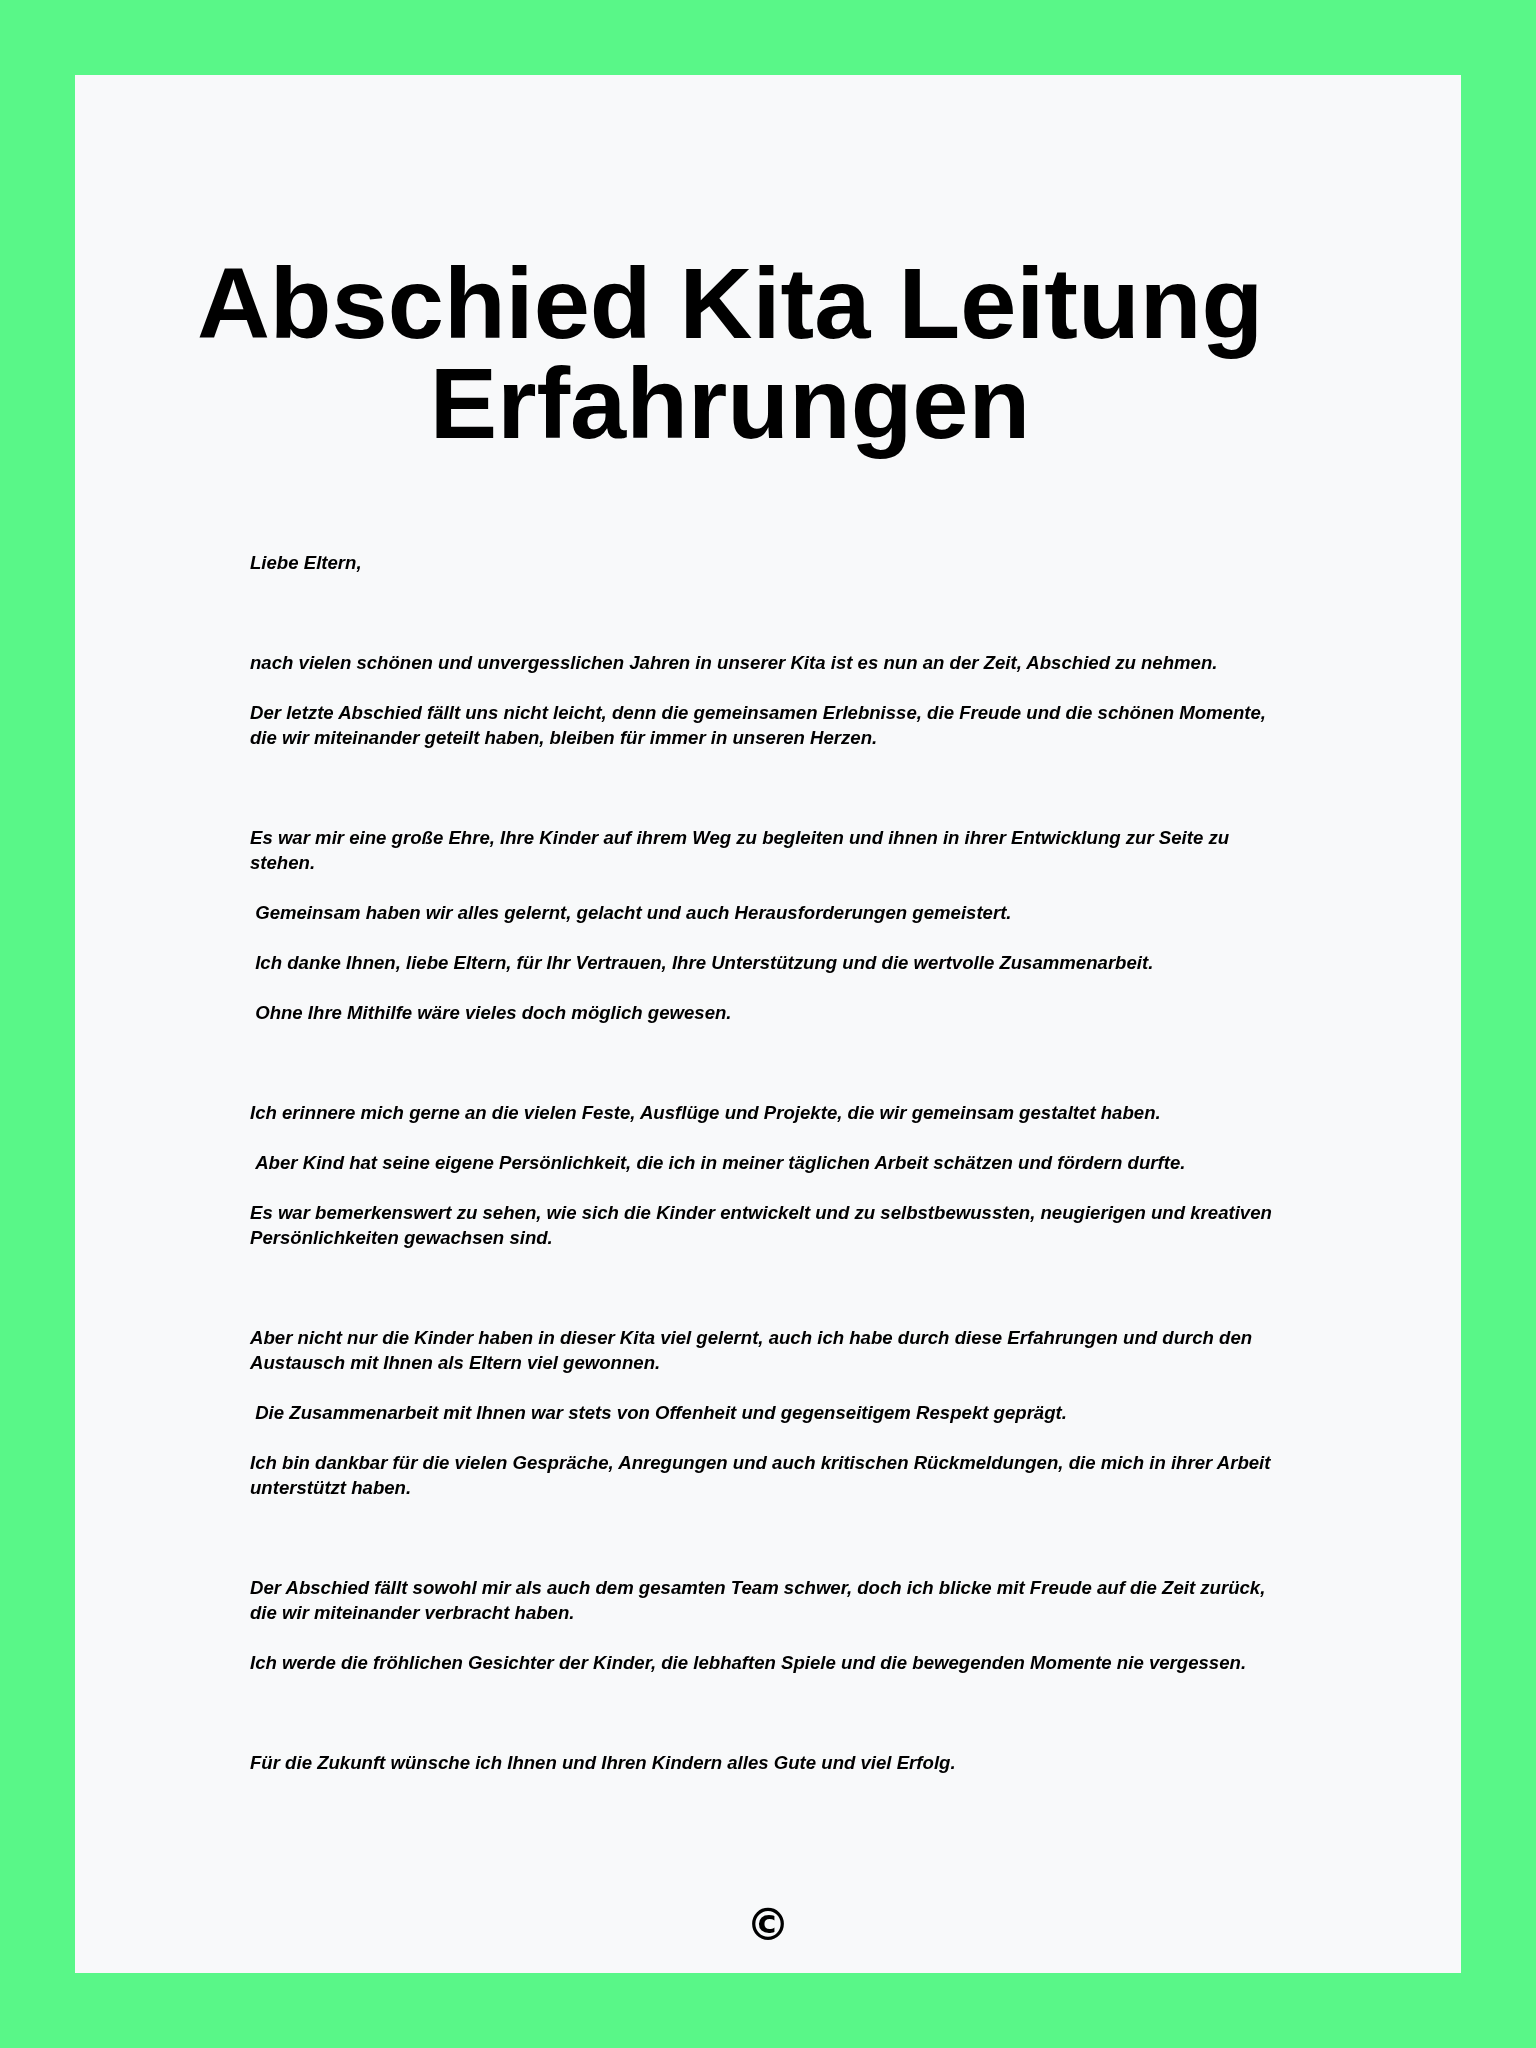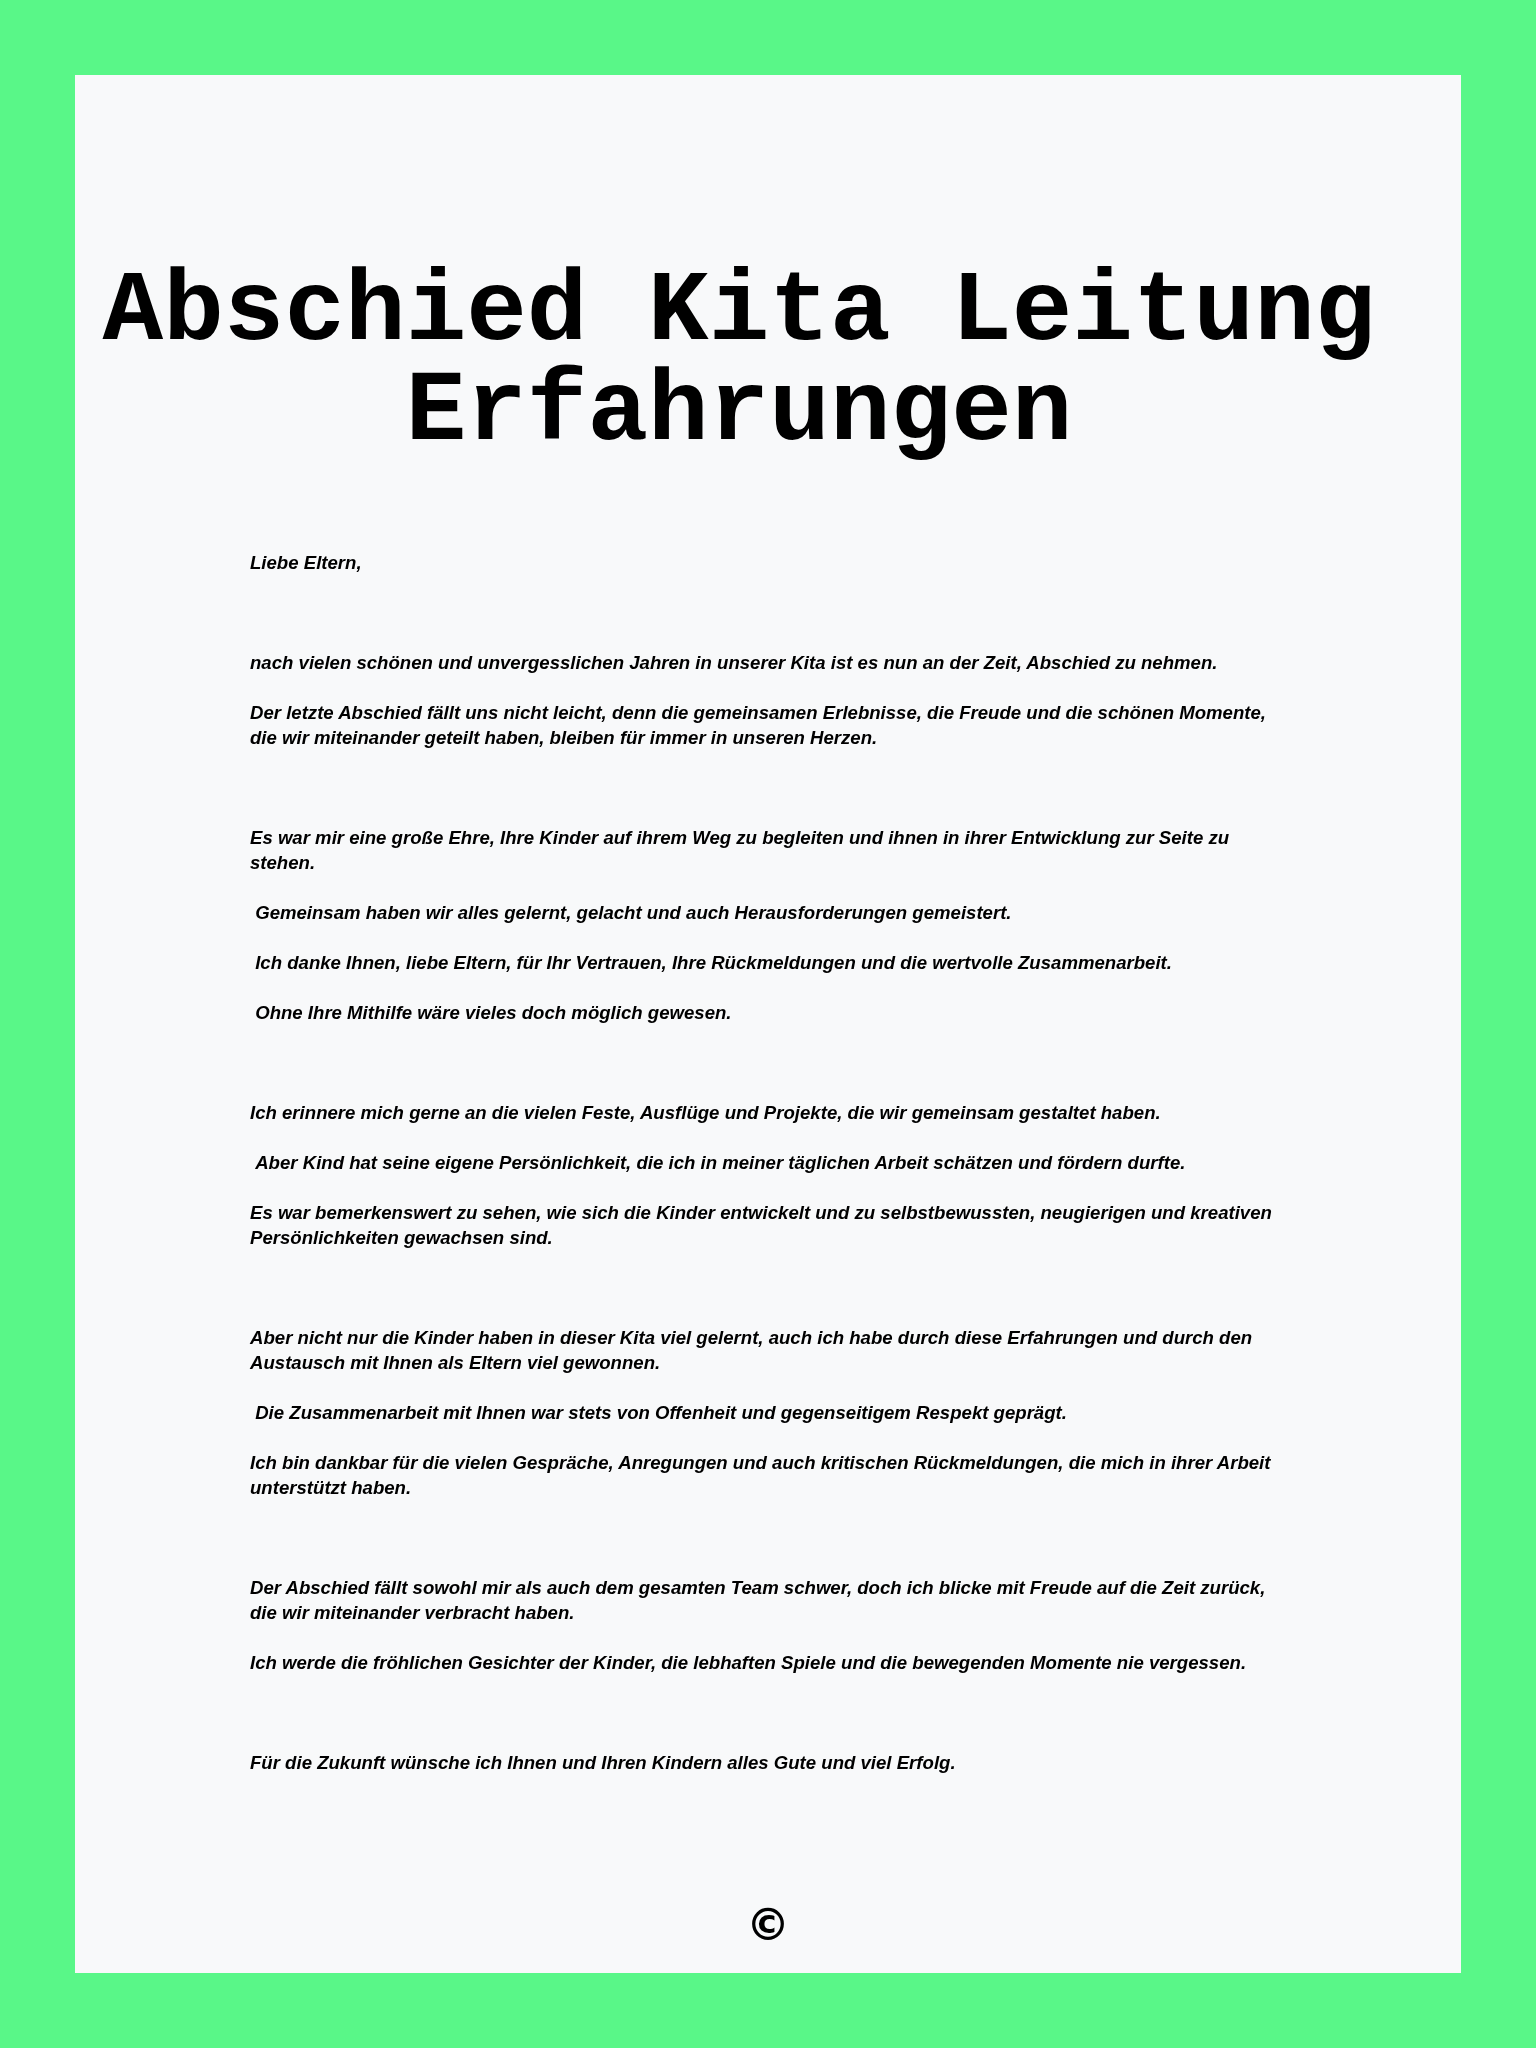--- a/index.html
+++ b/index.html
@@ -21,23 +21,23 @@
       top: 75px;
       width: 1386px;
       height: 1898px;
       background: #F8F9FA;
     }
     .title {
       position: absolute;
       left: 0;
       top: 245px;
       width: 1444px;
-      margin: 17px;
+      margin: 8px;
       text-align: center;
-      font-family: Liberation Mono, monospace;
+      font-family: Liberation Sans, sans-serif;
       font-weight: bold;
       font-size: 101px;
       line-height: 100px;
       letter-spacing: 0px;
     }
     .title span { display: block; }
     .body {
       position: absolute;
       left: 250px;
       top: 550px;
@@ -85,21 +85,21 @@
     <div class="gap-sm"></div>
     <p class="para">Der letzte Abschied fällt uns nicht leicht, denn die gemeinsamen Erlebnisse, die Freude und die schönen Momente, die wir miteinander geteilt haben, bleiben für immer in unseren Herzen.</p>
   </div>
   <div class="gap-lg"></div>
 
   <div>
     <p class="para">Es war mir eine große Ehre, Ihre Kinder auf ihrem Weg zu begleiten und ihnen in ihrer Entwicklung zur Seite zu stehen.</p>
     <div class="gap-sm"></div>
     <p class="para"> Gemeinsam haben wir alles gelernt, gelacht und auch Herausforderungen gemeistert.</p>
     <div class="gap-sm"></div>
-    <p class="para"> Ich danke Ihnen, liebe Eltern, für Ihr Vertrauen, Ihre Rückmeldungen und die wertvolle Zusammenarbeit.</p>
+    <p class="para"> Ich danke Ihnen, liebe Eltern, für Ihr Vertrauen, Ihre Unterstützung und die wertvolle Zusammenarbeit.</p>
     <div class="gap-sm"></div>
     <p class="para"> Ohne Ihre Mithilfe wäre vieles doch möglich gewesen.</p>
   </div>
   <div class="gap-lg"></div>
 
   <div>
     <p class="para">Ich erinnere mich gerne an die vielen Feste, Ausflüge und Projekte, die wir gemeinsam gestaltet haben.</p>
     <div class="gap-sm"></div>
     <p class="para"> Aber Kind hat seine eigene Persönlichkeit, die ich in meiner täglichen Arbeit schätzen und fördern durfte.</p>
     <div class="gap-sm"></div>

